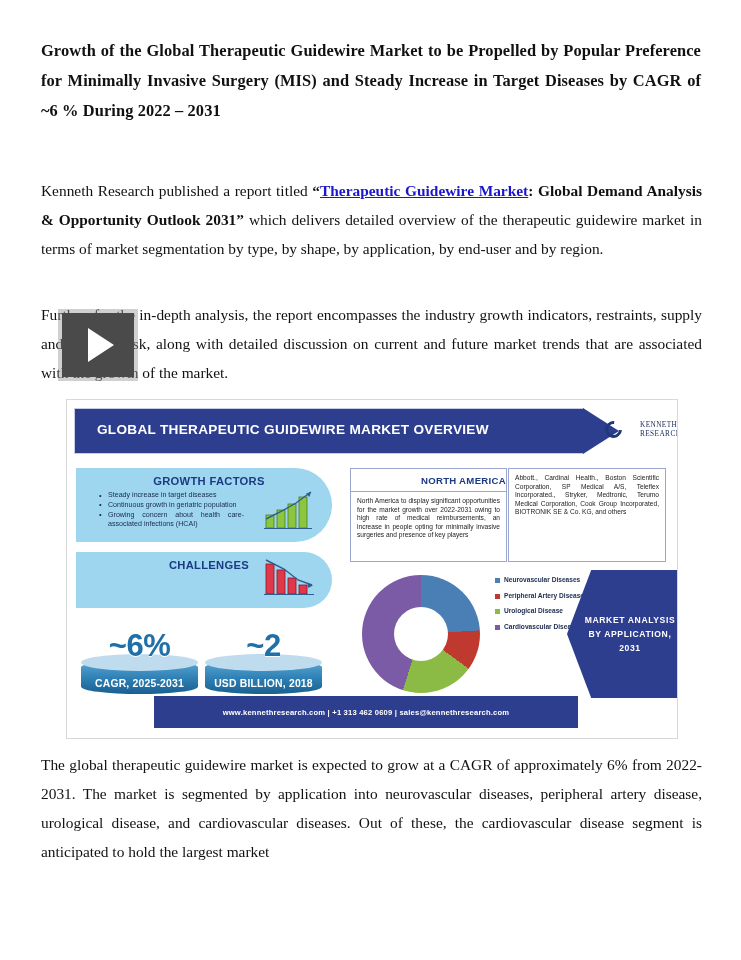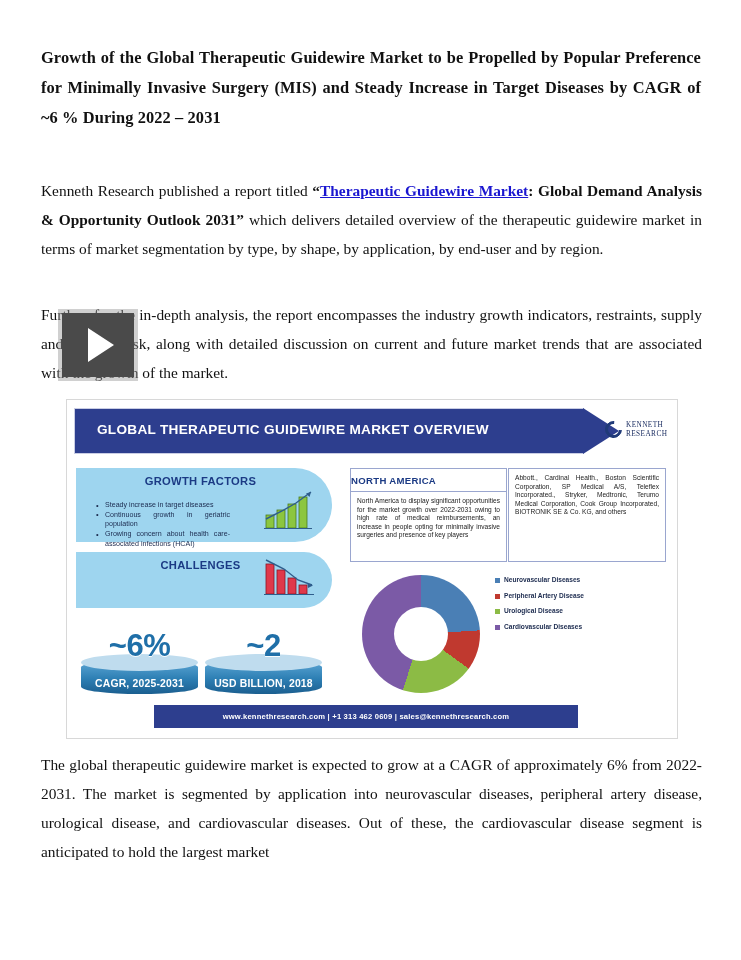--- a/index.html
+++ b/index.html
@@ -29,21 +29,20 @@
     position: absolute;
     left: 41px;
     top: 36px;
     width: 660px;
     font-size: 16.4px;
     font-weight: bold;
     line-height: 30px;
     text-align: justify;
     text-align-last: left;
     letter-spacing: 0.1px;
-    margin-top: 7px;
   }
 
   
   .para {
     position: absolute;
     width: 661px;
     left: 41px;
     font-size: 15.4px;
     line-height: 29px;
     text-align: justify;
@@ -123,21 +122,21 @@
     font-family: "Liberation Sans", sans-serif;
     font-weight: bold;
     font-size: 13.6px;
     letter-spacing: 0.3px;
   }
   .logo {
     position: absolute;
     left: 531px; top: 13px;
     display: flex;
     align-items: center;
-    gap: 4px;
+    gap: 18px;
   }
   .logo-mark {
     width: 17px; height: 17px;
     border: 3px solid #203a78;
     border-radius: 50%;
     border-right-color: transparent;
     transform: rotate(-40deg);
     box-sizing: border-box;
   }
   .logo-text {
@@ -150,35 +149,35 @@
   .logo-text span { display: block; }
 
   
   .card {
     position: absolute;
     left: 9px;
     width: 256px;
     background: #9ed5ef;
     border-radius: 0 44px 44px 0;
     box-sizing: border-box;
-    padding: 7px 10px 8px 3px;
+    padding: 7px 10px 8px 20px;
   }
   .card-growth { top: 68px; height: 74px; }
   .card-challenge { top: 152px; height: 56px; }
   .card h3 {
     margin: 0 0 4px 0;
     text-align: center;
     font-family: "Liberation Sans", sans-serif;
     font-size: 11.2px;
     font-weight: bold;
     letter-spacing: 0.3px;
     color: #1b3a84;
   }
   .card ul {
-    margin: 14px;
+    margin: 0;
     padding: 0 78px 0 12px;
     list-style: none;
   }
   .card li {
     font-family: "Liberation Sans", sans-serif;
     font-size: 7.1px;
     line-height: 9.4px;
     color: #1b2a4e;
     text-align: justify;
     position: relative;
@@ -206,21 +205,21 @@
   .panel {
     position: absolute;
     top: 68px;
     border: 1px solid #9aa6cf;
     box-sizing: border-box;
     background: #fff;
   }
   .panel-na { left: 283px; width: 157px; height: 94px; }
   .panel-kp { left: 441px; width: 158px; height: 94px; }
   .panel-head {
-    text-align: left;
+    text-align: right;
     font-family: "Liberation Sans", sans-serif;
     font-weight: bold;
     font-size: 9.6px;
     letter-spacing: 0.3px;
     color: #1b3a84;
     padding: 6px 0 5px 0;
     border-bottom: 1px solid #9aa6cf;
   }
   .panel-body {
     padding: 5px 6px 4px 6px;
@@ -351,21 +350,21 @@
     letter-spacing: 0.2px;
     z-index: 4;
   }
 
   
   .foot {
     position: absolute;
     left: 87px;
     bottom: 10px;
     width: 424px;
-    height: 23px;
+    height: 32px;
     background: #2d3e8e;
     color: #fff;
     font-family: "Liberation Sans", sans-serif;
     font-size: 7.6px;
     font-weight: bold;
     display: flex;
     align-items: center;
     justify-content: center;
     letter-spacing: 0.2px;
   }
@@ -459,20 +458,23 @@
             <span class="legend-swatch" style="background: rgb(140, 187, 69);"></span>
             <span class="legend-label">Urological Disease</span>
           </div>
           <div class="legend-item">
             <span class="legend-swatch" style="background: rgb(123, 90, 166);"></span>
             <span class="legend-label">Cardiovascular Diseases</span>
           </div>
         </div>
     </div>
 
+    <div class="ma-block">
+      <div class="ma-text">MARKET ANALYSIS BY APPLICATION, 2031</div>
+    </div>
 
     <div class="disc disc-1">
       <div class="disc-cyl"></div>
       <div class="disc-cap"></div>
       <div class="disc-val">~6%</div>
       <div class="disc-lbl">CAGR, 2025-2031</div>
     </div>
     <div class="disc disc-2">
       <div class="disc-cyl"></div>
       <div class="disc-cap"></div>

